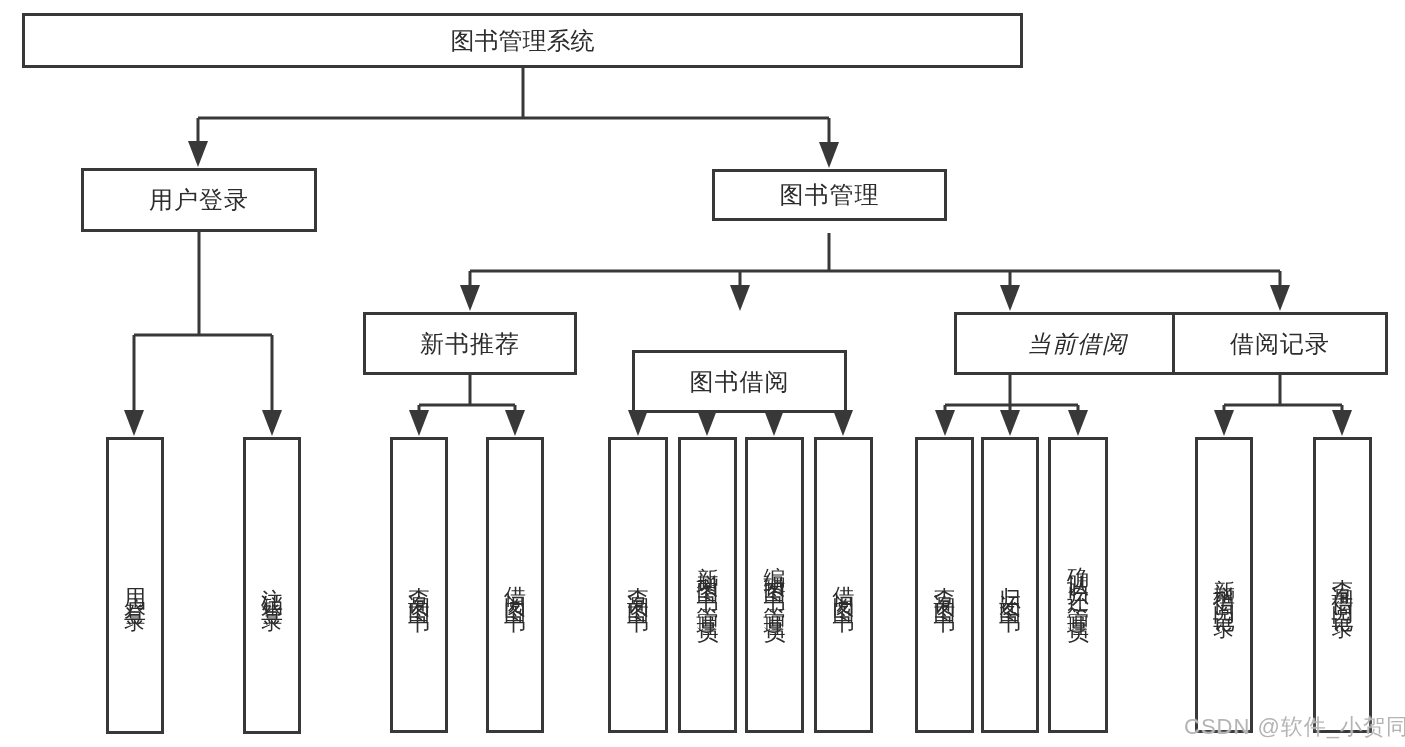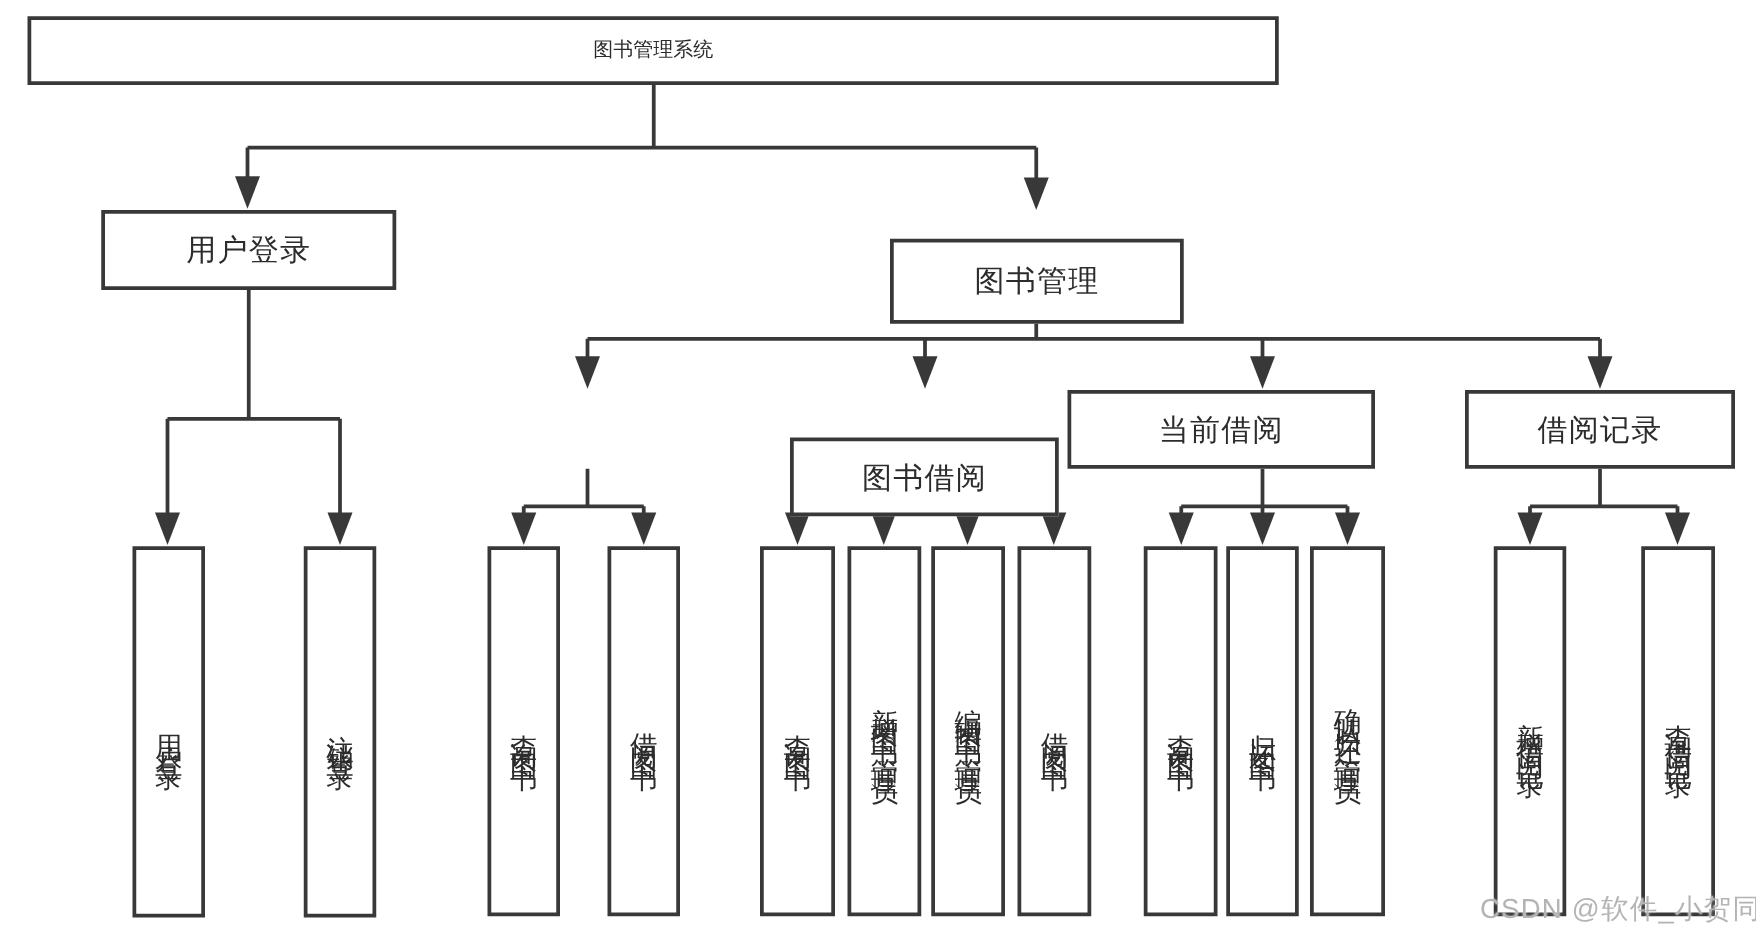--- a/index.html
+++ b/index.html
@@ -26,21 +26,21 @@
     position: absolute;
     box-sizing: border-box;
     background: #ffffff;
     border: 3px solid #383838;
     display: flex;
     align-items: center;
     justify-content: center;
     color: #2c2c2c;
   }
   .hbox { font-size: 24px; letter-spacing: 1px; }
-  .root-box { font-size: 16px; }
+  .root-box { font-size: 24px; }
   .leaf { }
   .leaf .vtext {
     writing-mode: vertical-rl;
     text-orientation: mixed;
     font-size: 22px;
     line-height: 1.1;
     letter-spacing: 8px;
     color: #2c2c2c;
     white-space: nowrap;
   }
@@ -88,24 +88,25 @@
       <polygon points="1000,410 1020,410 1010,436"></polygon>
       <polygon points="1068,410 1088,410 1078,436"></polygon>
       <polygon points="1214,410 1234,410 1224,436"></polygon>
       <polygon points="1332,410 1352,410 1342,436"></polygon>
     </g>
   </svg>
 
   <div class="box root-box" style="left:22px; top:13px; width:1001px; height:55px;">图书管理系统</div>
 
   <div class="box hbox" style="left:81px; top:168px; width:236px; height:64px;">用户登录</div>
-  <div class="box hbox" style="left:712px; top:169px; width:235px; height:68px;margin-top:22px;">图书管理</div>
+  <div class="box hbox" style="left:712px; top:169px; width:235px; height:52px;">图书管理</div>
 
+  <div class="box hbox" style="left:363px; top:312px; width:214px; height:63px;">新书推荐</div>
   <div class="box hbox" style="left:632px; top:312px; width:215px; height:63px;margin-top:38px;">图书借阅</div>
-  <div class="box hbox" style="left:854px; top:312px; width:246px; height:63px;">当前借阅</div>
+  <div class="box hbox" style="left:954px; top:312px; width:246px; height:63px;font-style:italic;">当前借阅</div>
   <div class="box hbox" style="left:1172px; top:312px; width:216px; height:63px;">借阅记录</div>
 
   <div class="box leaf" style="left:106px; top:437px; width:58px; height:297px;">
     <span class="vtext">用户登录</span>
   </div>
   <div class="box leaf" style="left:243px; top:437px; width:58px; height:297px;">
     <span class="vtext">注销登录</span>
   </div>
 
   <div class="box leaf" style="left:390px; top:437px; width:58px; height:296px;">

